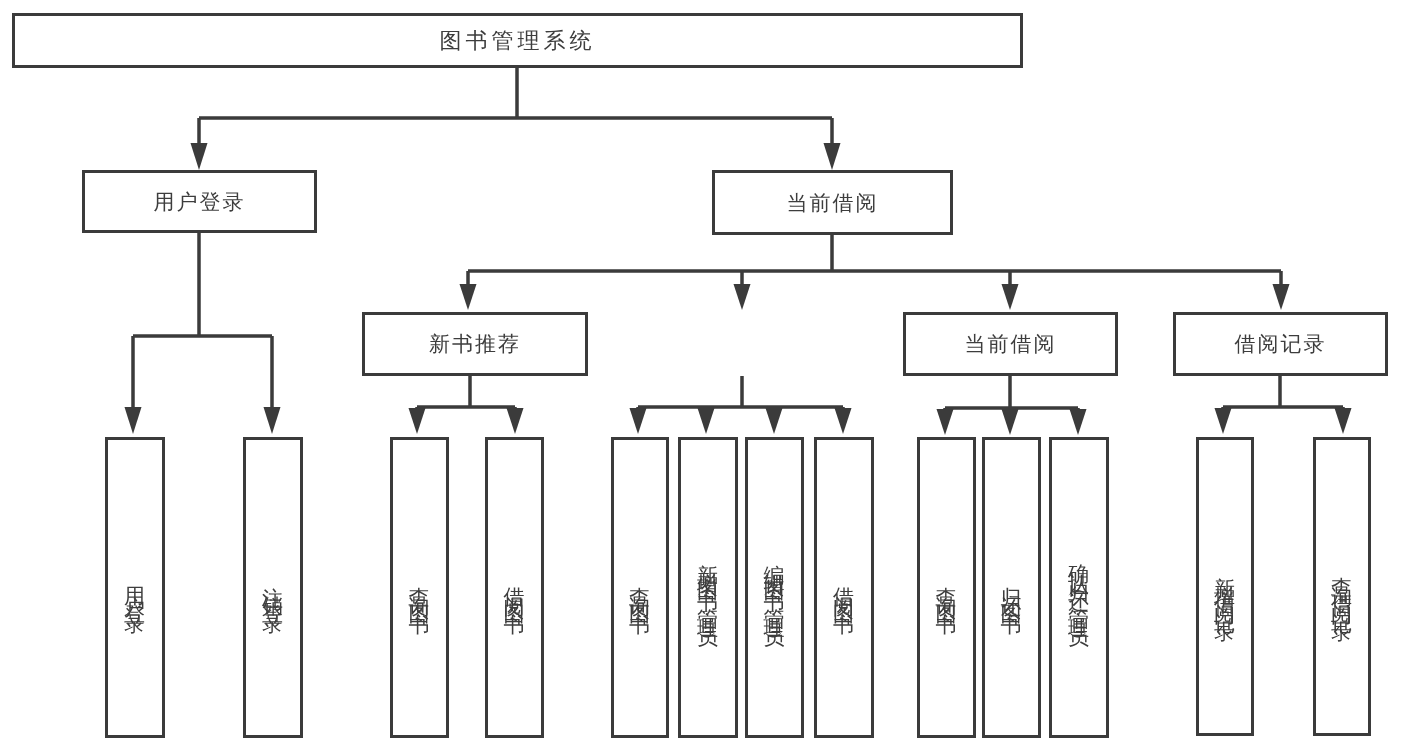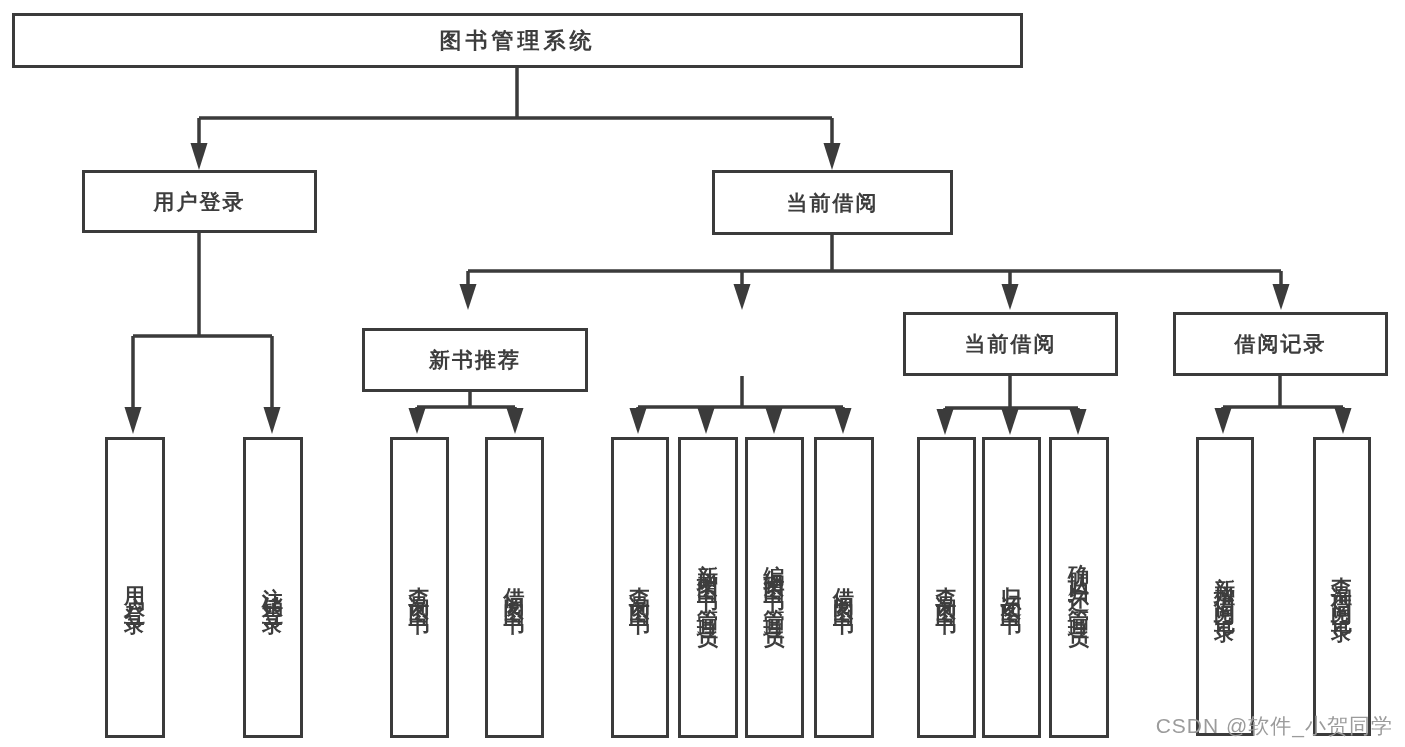--- a/index.html
+++ b/index.html
@@ -7,21 +7,20 @@
     width:1405px;height:747px;position:relative;overflow:hidden;
     font-family:"Liberation Sans","DejaVu Sans",sans-serif;
   }
   #stage{position:absolute;left:0;top:0;width:1405px;height:747px;}
   svg.connectors{position:absolute;left:0;top:0;z-index:1;}
   .node{
     position:absolute;z-index:2;box-sizing:border-box;
     background:#ffffff;border:3px solid #3b3b3b;
     display:flex;align-items:center;justify-content:center;
     color:#3d3d3d;
-    font-weight:bold;
   }
   .hnode{font-size:21px;letter-spacing:2px;white-space:nowrap;}
   .root-node{font-size:22px;letter-spacing:4px;}
   .leaf span{
     writing-mode:vertical-rl;text-orientation:mixed;
     font-size:21px;letter-spacing:9px;line-height:1;
     white-space:nowrap;
   }
   .watermark{
     position:absolute;z-index:3;right:12px;bottom:7px;
@@ -77,21 +76,21 @@
     <span>图书管理系统</span>
   </div>
 
   <div class="node hnode" style="left:82px;top:170px;width:235px;height:63px;">
     <span>用户登录</span>
   </div>
   <div class="node hnode" style="left:712px;top:170px;width:241px;height:65px;">
     <span>当前借阅</span>
   </div>
 
-  <div class="node hnode" style="left:362px;top:312px;width:226px;height:64px;margin-top:16px;">
+  <div class="node hnode" style="left:362px;top:312px;width:226px;height:64px;">
     <span>新书推荐</span>
   </div>
   <div class="node hnode" style="left:903px;top:312px;width:215px;height:64px;">
     <span>当前借阅</span>
   </div>
   <div class="node hnode" style="left:1173px;top:312px;width:215px;height:64px;">
     <span>借阅记录</span>
   </div>
 
   <div class="node leaf" style="left:105px;top:437px;width:60px;height:301px;">
@@ -131,15 +130,14 @@
     <span>确认归还（管理员）</span>
   </div>
 
   <div class="node leaf" style="left:1196px;top:437px;width:58px;height:299px;">
     <span>新增借阅记录</span>
   </div>
   <div class="node leaf" style="left:1313px;top:437px;width:58px;height:299px;">
     <span>查询借阅记录</span>
   </div>
 
-  <div class="watermark">CSDN @软件_小贺同学</div>
 
 </div>
 
 </body></html>

